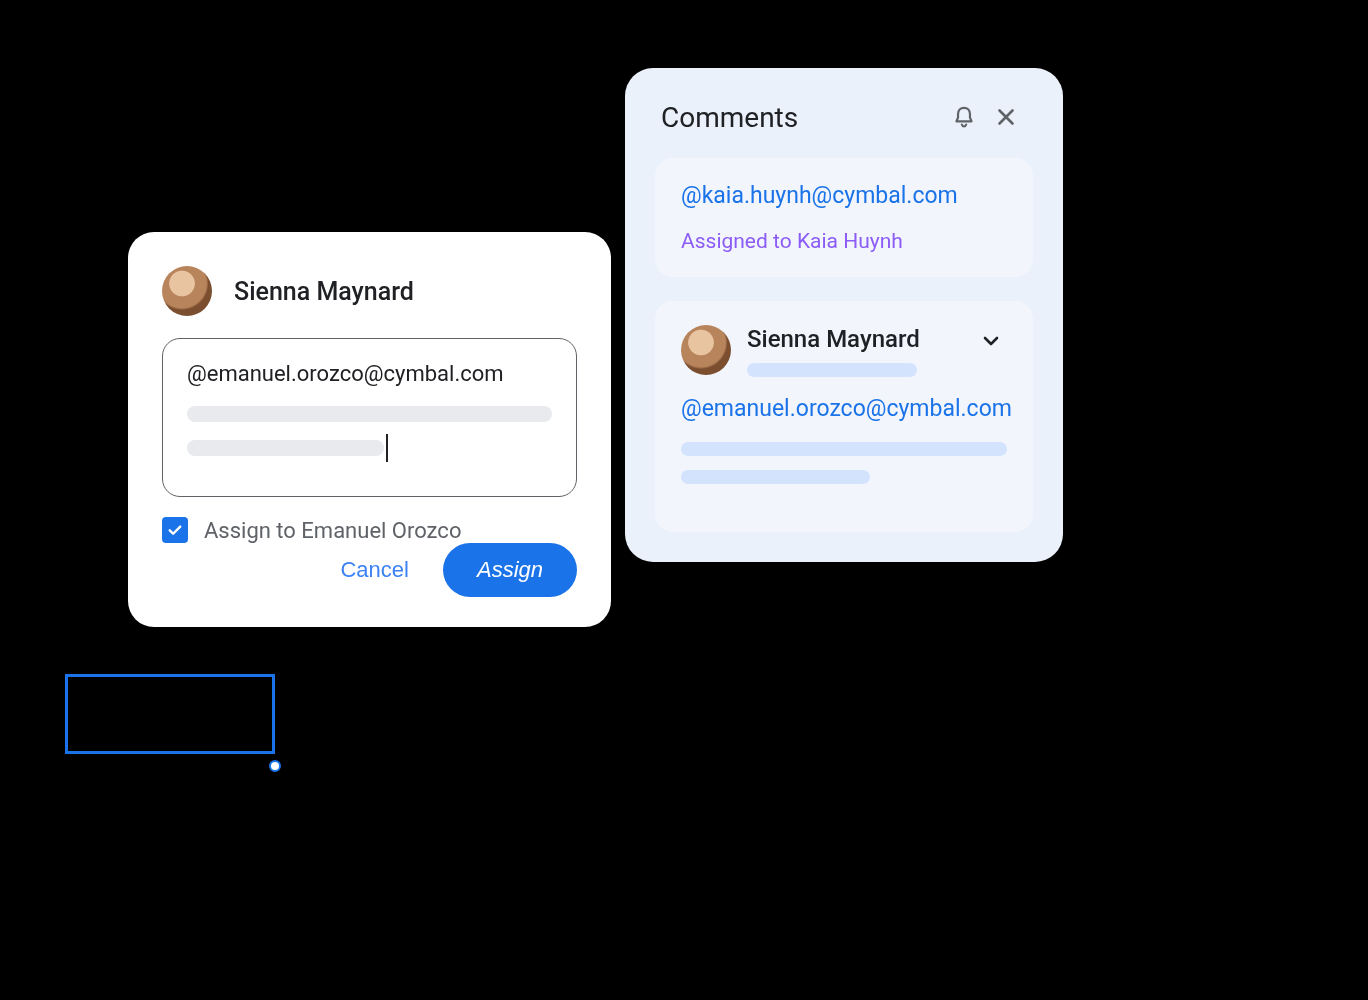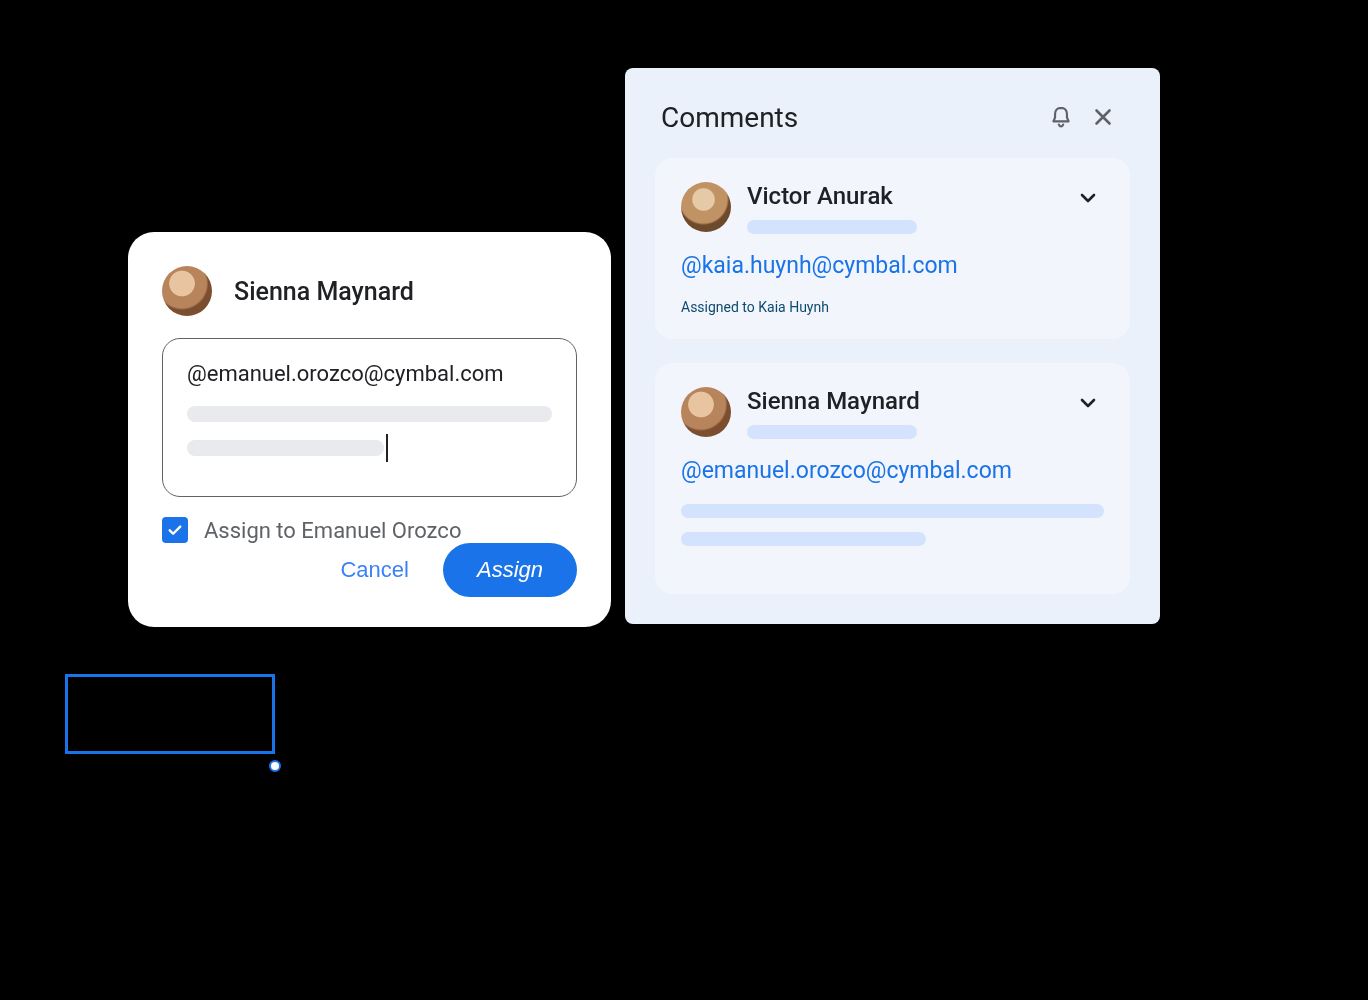--- a/index.html
+++ b/index.html
@@ -139,23 +139,23 @@
     border-radius: 28px;
     cursor: pointer;
     font-style: italic;
   }
 
   
   .comments-panel {
     position: absolute;
     left: 625px;
     top: 68px;
-    width: 535px;
+    width: 438px;
     background: #eaf1fb;
-    border-radius: 8px;
+    border-radius: 28px;
     padding: 28px 30px 30px 30px;
   }
   .panel-header {
     display: flex;
     align-items: center;
     margin-bottom: 20px;
     padding: 0 6px;
   }
   .panel-title {
     font-size: 28px;
@@ -212,22 +212,22 @@
   }
   .body-line {
     height: 14px;
     background: #d3e3fd;
     border-radius: 7px;
     margin-bottom: 14px;
   }
   .bl-1 { width: 100%; }
   .bl-2 { width: 58%; margin-bottom: 24px; }
   .assigned-to {
-    font-size: 14px;
-    color: #0c4a6e;
+    font-size: 21px;
+    color: #8b5cf6;
   }
 </style>
 </head>
 <body>
 
 <div class="selection-rect"></div>
 <div class="selection-handle"></div>
 
 <div class="compose-card">
   <div class="compose-header">
@@ -265,32 +265,20 @@
         </svg>
     </div>
     <div class="icon-btn">
       <svg viewBox="0 0 24 24">
           <path stroke="#5f6368" stroke-width="2.4" stroke-linecap="round" d="M6 6l12 12M18 6L6 18"></path>
         </svg>
     </div>
   </div>
 
   <div class="comment-card">
-    <div class="comment-top">
-      <div class="avatar av-victor"></div>
-      <div class="comment-author-col">
-        <div class="comment-name">Victor Anurak</div>
-        <div class="meta-bar"></div>
-      </div>
-      <div class="expand-btn">
-        <svg viewBox="0 0 24 24">
-            <path fill="none" stroke="#202124" stroke-width="2.6" stroke-linecap="round" stroke-linejoin="round" d="M6 9l6 6 6-6"></path>
-          </svg>
-      </div>
-    </div>
     <div class="comment-mention">@kaia.huynh@cymbal.com</div>
     <div class="assigned-to">Assigned to Kaia Huynh</div>
   </div>
 
   <div class="comment-card">
     <div class="comment-top">
       <div class="avatar av-sienna"></div>
       <div class="comment-author-col">
         <div class="comment-name">Sienna Maynard</div>
         <div class="meta-bar"></div>

